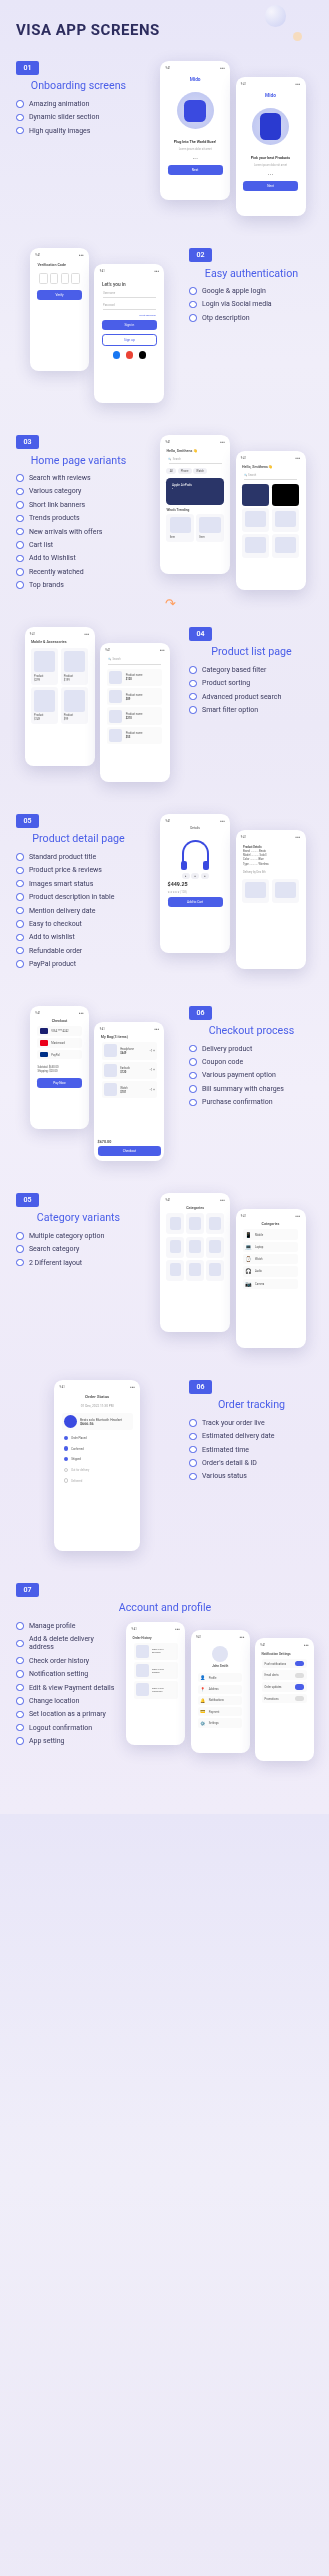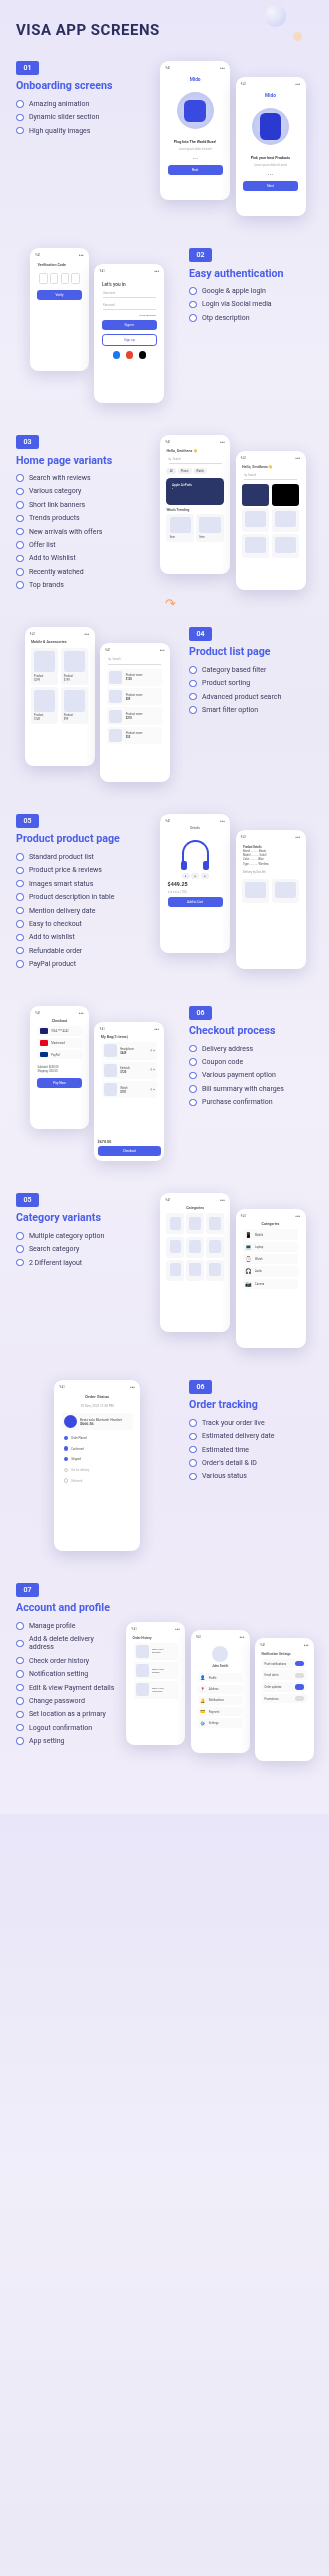--- a/index.html
+++ b/index.html
@@ -27,23 +27,24 @@
   background: #4a5ee8;
   color: #fff;
   font-size: 7px;
   font-weight: 600;
   padding: 3.2px 7.5px;
   border-radius: 2.1px;
   margin-bottom: 4.3px;
 }
 .section-title {
   font-size: 10.7px;
-  font-weight: 700;
+  font-weight: 400;
   color: #4a5ee8;
   margin-bottom: 7.5px;
+  text-align: center;
 }
 .feature-list { list-style: none; }
 .feature-item {
   display: flex;
   align-items: center;
   font-size: 7px;
   color: #3a3a5e;
   margin-bottom: 5.4px;
 }
 .bullet {
@@ -250,21 +251,21 @@
         <li class="feature-item">
             <span class="bullet"></span>
             <span>Trends products</span>
           </li>
         <li class="feature-item">
             <span class="bullet"></span>
             <span>New arrivals with offers</span>
           </li>
         <li class="feature-item">
             <span class="bullet"></span>
-            <span>Offer list</span>
+            <span>Cart list</span>
           </li>
         <li class="feature-item">
             <span class="bullet"></span>
             <span>Add to Wishlist</span>
           </li>
         <li class="feature-item">
             <span class="bullet"></span>
             <span>Recently watched</span>
           </li>
         <li class="feature-item">
@@ -404,25 +405,25 @@
           </div>
       </div>
     </div>
   </div>
 </div>
 
 <div class="section">
   <div class="row">
     <div class="col-text">
       <div class="section-num">05</div>
-      <h2 class="section-title">Product product page</h2>
+      <h2 class="section-title">Product detail page</h2>
       <ul class="feature-list">
         <li class="feature-item">
             <span class="bullet"></span>
-            <span>Standard product list</span>
+            <span>Standard product title</span>
           </li>
         <li class="feature-item">
             <span class="bullet"></span>
             <span>Product price &amp; reviews</span>
           </li>
         <li class="feature-item">
             <span class="bullet"></span>
             <span>Images smart status</span>
           </li>
         <li class="feature-item">
@@ -497,21 +498,21 @@
 </div>
 
 <div class="section">
   <div class="row right-align">
     <div class="col-text">
       <div class="section-num">06</div>
       <h2 class="section-title">Checkout process</h2>
       <ul class="feature-list">
         <li class="feature-item">
             <span class="bullet"></span>
-            <span>Delivery address</span>
+            <span>Delivery product</span>
           </li>
         <li class="feature-item">
             <span class="bullet"></span>
             <span>Coupon code</span>
           </li>
         <li class="feature-item">
             <span class="bullet"></span>
             <span>Various payment option</span>
           </li>
         <li class="feature-item">
@@ -755,21 +756,21 @@
         <li class="feature-item">
             <span class="bullet"></span>
             <span>Notification setting</span>
           </li>
         <li class="feature-item">
             <span class="bullet"></span>
             <span>Edit &amp; view Payment details</span>
           </li>
         <li class="feature-item">
             <span class="bullet"></span>
-            <span>Change password</span>
+            <span>Change location</span>
           </li>
         <li class="feature-item">
             <span class="bullet"></span>
             <span>Set location as a primary</span>
           </li>
         <li class="feature-item">
             <span class="bullet"></span>
             <span>Logout confirmation</span>
           </li>
         <li class="feature-item">

